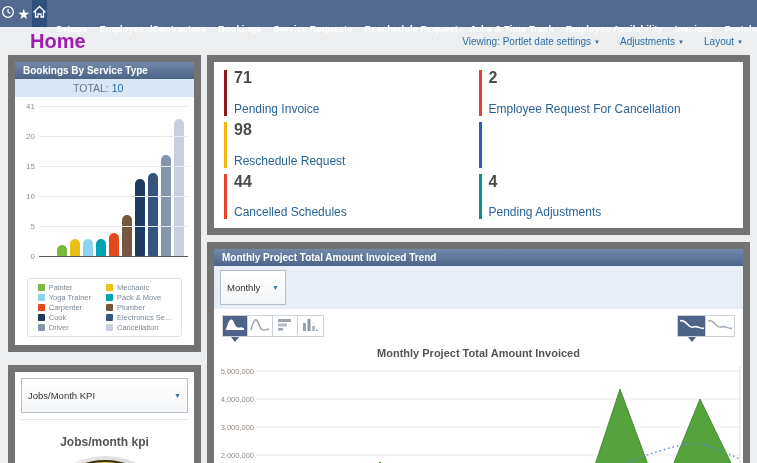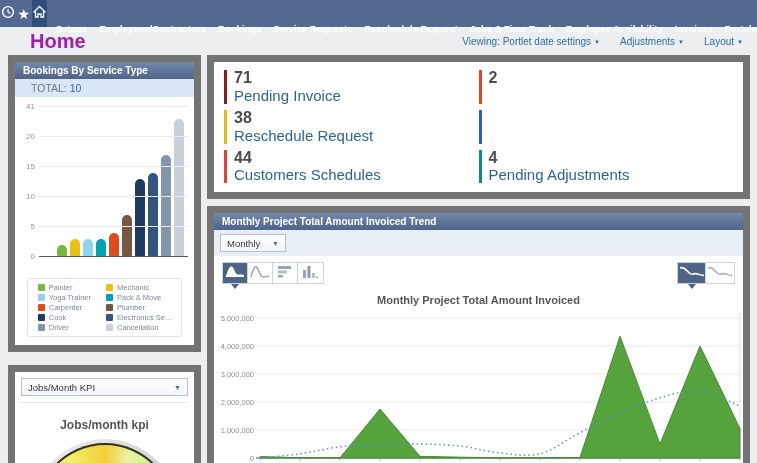--- a/index.html
+++ b/index.html
@@ -23,56 +23,56 @@
   
   .content { display:flex; gap:6px; padding:2px 7px 0 8px; align-items:flex-start; }
   .left-col { width:193px; flex:none; }
   .right-col { flex:1; min-width:0; }
   .panel { background:#fff; border:7px solid #737373; }
   .panel-header { background:linear-gradient(#7289ab,#4e6388); color:#fff; font-size:10px; font-weight:bold; padding:3px 8px; }
 
   
   .bookings-panel { margin-bottom:13px; }
   .total-row { background:#d9e6f4; font-size:10.5px; padding:3px 8px 3px 16px; }
-  .total-label { color:#6b7886; }
+  .total-label { color:#6b7886;margin-left:42px; }
   .total-value { color:#2e6da4; }
   .bk-chart { position:relative; height:170px; margin:5px 4px 0 4px; }
   .bk-grid { position:absolute; left:20px; right:2px; height:1px; background:#e8eaed; }
   .bk-grid.zero { background:#555; }
   .bk-ylab { position:absolute; left:0; width:16px; text-align:right; font-size:8px; color:#8a94a0; }
   .bk-bars { position:absolute; left:20px; right:6px; bottom:15px; height:150px; display:flex; align-items:flex-end; justify-content:flex-end; gap:3px; }
   .bk-bar { width:10px; border-radius:5px 5px 2px 2px; }
   .legend-box { margin:6px auto 8px; border:1px solid #dee3e9; border-radius:3px; padding:4px 10px; display:flex; gap:15px; width:max-content; }
   .legend-col { display:flex; flex-direction:column; gap:1px; }
   .legend-item { display:flex; align-items:center; gap:4px; font-size:7.5px; color:#7b8795; white-space:nowrap; }
   .legend-swatch { width:7px; height:7px; border-radius:1px; flex:none; }
 
   
   .kpi-panel { height:210px; }
   .kpi-body { padding:6px 6px 0; }
-  .select-box { border:1px solid #b6c0cc; background:linear-gradient(#fff,#f3f5f7); height:18px; display:flex; align-items:center; justify-content:space-between; padding:0 6px; font-size:9.5px; color:#333; cursor:pointer; }
+  .select-box { border:1px solid #b6c0cc; background:linear-gradient(#fff,#f3f5f7); height:35px; display:flex; align-items:center; justify-content:space-between; padding:0 6px; font-size:9.5px; color:#333; cursor:pointer; }
   .select-caret { font-size:7px; color:#3a74ad; }
   .kpi-divider { border-top:1px solid #e4e8ec; margin-top:6px; }
   .gauge-title { text-align:center; font-size:12px; font-weight:bold; color:#555; margin-top:15px; }
   .gauge-wrap { position:relative; width:152px; height:160px; margin:7px auto 0; }
   .gauge-bezel { position:absolute; inset:0; border-radius:50%; background:linear-gradient(145deg,#f2f2f2,#a6a6a6); }
   .gauge-arc { position:absolute; inset:4px; border-radius:50%;
     background:conic-gradient(from 215deg,
       #cf3f2e 0deg, #ea6b55 30deg, #f3c4b4 55deg, #eef2c8 85deg,
       #f2ea62 120deg, #f2ce38 145deg, #eef2a0 165deg, #cdea96 190deg,
       #8fd06e 230deg, #4aa955 265deg, #2c9448 290deg, transparent 290deg);
     box-shadow:inset 0 0 0 2px rgba(20,20,20,.85); }
 
   
   .reminders-panel { margin-bottom:7px; }
   .rem-grid { display:grid; grid-template-columns:1fr 1fr; padding:5px 10px 6px; }
   .rem-item { display:flex; gap:7px; padding:3px 0; }
   .rem-bar { width:3px; flex:none; }
   .rem-num { font-size:16px; font-weight:bold; color:#4c4c4c; line-height:1.05; }
-  .rem-label { font-size:15px; color:#2a6496; margin-top:0; cursor:pointer; }
+  .rem-label { font-size:12px; color:#2a6496; margin-top:15px; cursor:pointer; }
 
   
   .m-ctrl-row { background:#e8eef5; padding:4px 6px; }
   .m-dd { width:66px; }
   .m-toolbar { display:flex; justify-content:space-between; padding:6px 8px 2px; }
   .tool-group { display:flex; border:1px solid #ccd3da; height:22px; }
   .tool-btn { width:25px; display:flex; align-items:center; justify-content:center; background:#fff; border-right:1px solid #ccd3da; position:relative; cursor:pointer; }
   .tool-btn:last-child { border-right:none; }
   .tool-btn.selected { background:#4d6388; }
   .tool-btn.selected::after { content:''; position:absolute; bottom:-6px; left:50%; margin-left:-4px;
@@ -237,37 +237,38 @@
               <div class="rem-bar" style="background: rgb(142, 27, 27);"></div>
               <div>
                 <div class="rem-num">71</div>
                 <div class="rem-label">Pending Invoice</div>
               </div>
             </div>
             <div class="rem-item">
               <div class="rem-bar" style="background: rgb(232, 64, 42);"></div>
               <div>
                 <div class="rem-num">2</div>
+                <div class="rem-label">Employee Request For Cancellation</div>
               </div>
             </div>
             <div class="rem-item">
               <div class="rem-bar" style="background: rgb(242, 181, 12);"></div>
               <div>
-                <div class="rem-num">38</div>
+                <div class="rem-num">98</div>
                 <div class="rem-label">Reschedule Request</div>
               </div>
             </div>
             <div class="rem-item">
               <div class="rem-bar" style="background: rgb(43, 95, 192);"></div>
             </div>
             <div class="rem-item">
               <div class="rem-bar" style="background: rgb(232, 64, 42);"></div>
               <div>
                 <div class="rem-num">44</div>
-                <div class="rem-label">Customers Schedules</div>
+                <div class="rem-label">Cancelled Schedules</div>
               </div>
             </div>
             <div class="rem-item">
               <div class="rem-bar" style="background: rgb(13, 141, 136);"></div>
               <div>
                 <div class="rem-num">4</div>
                 <div class="rem-label">Pending Adjustments</div>
               </div>
             </div>
           </div>

